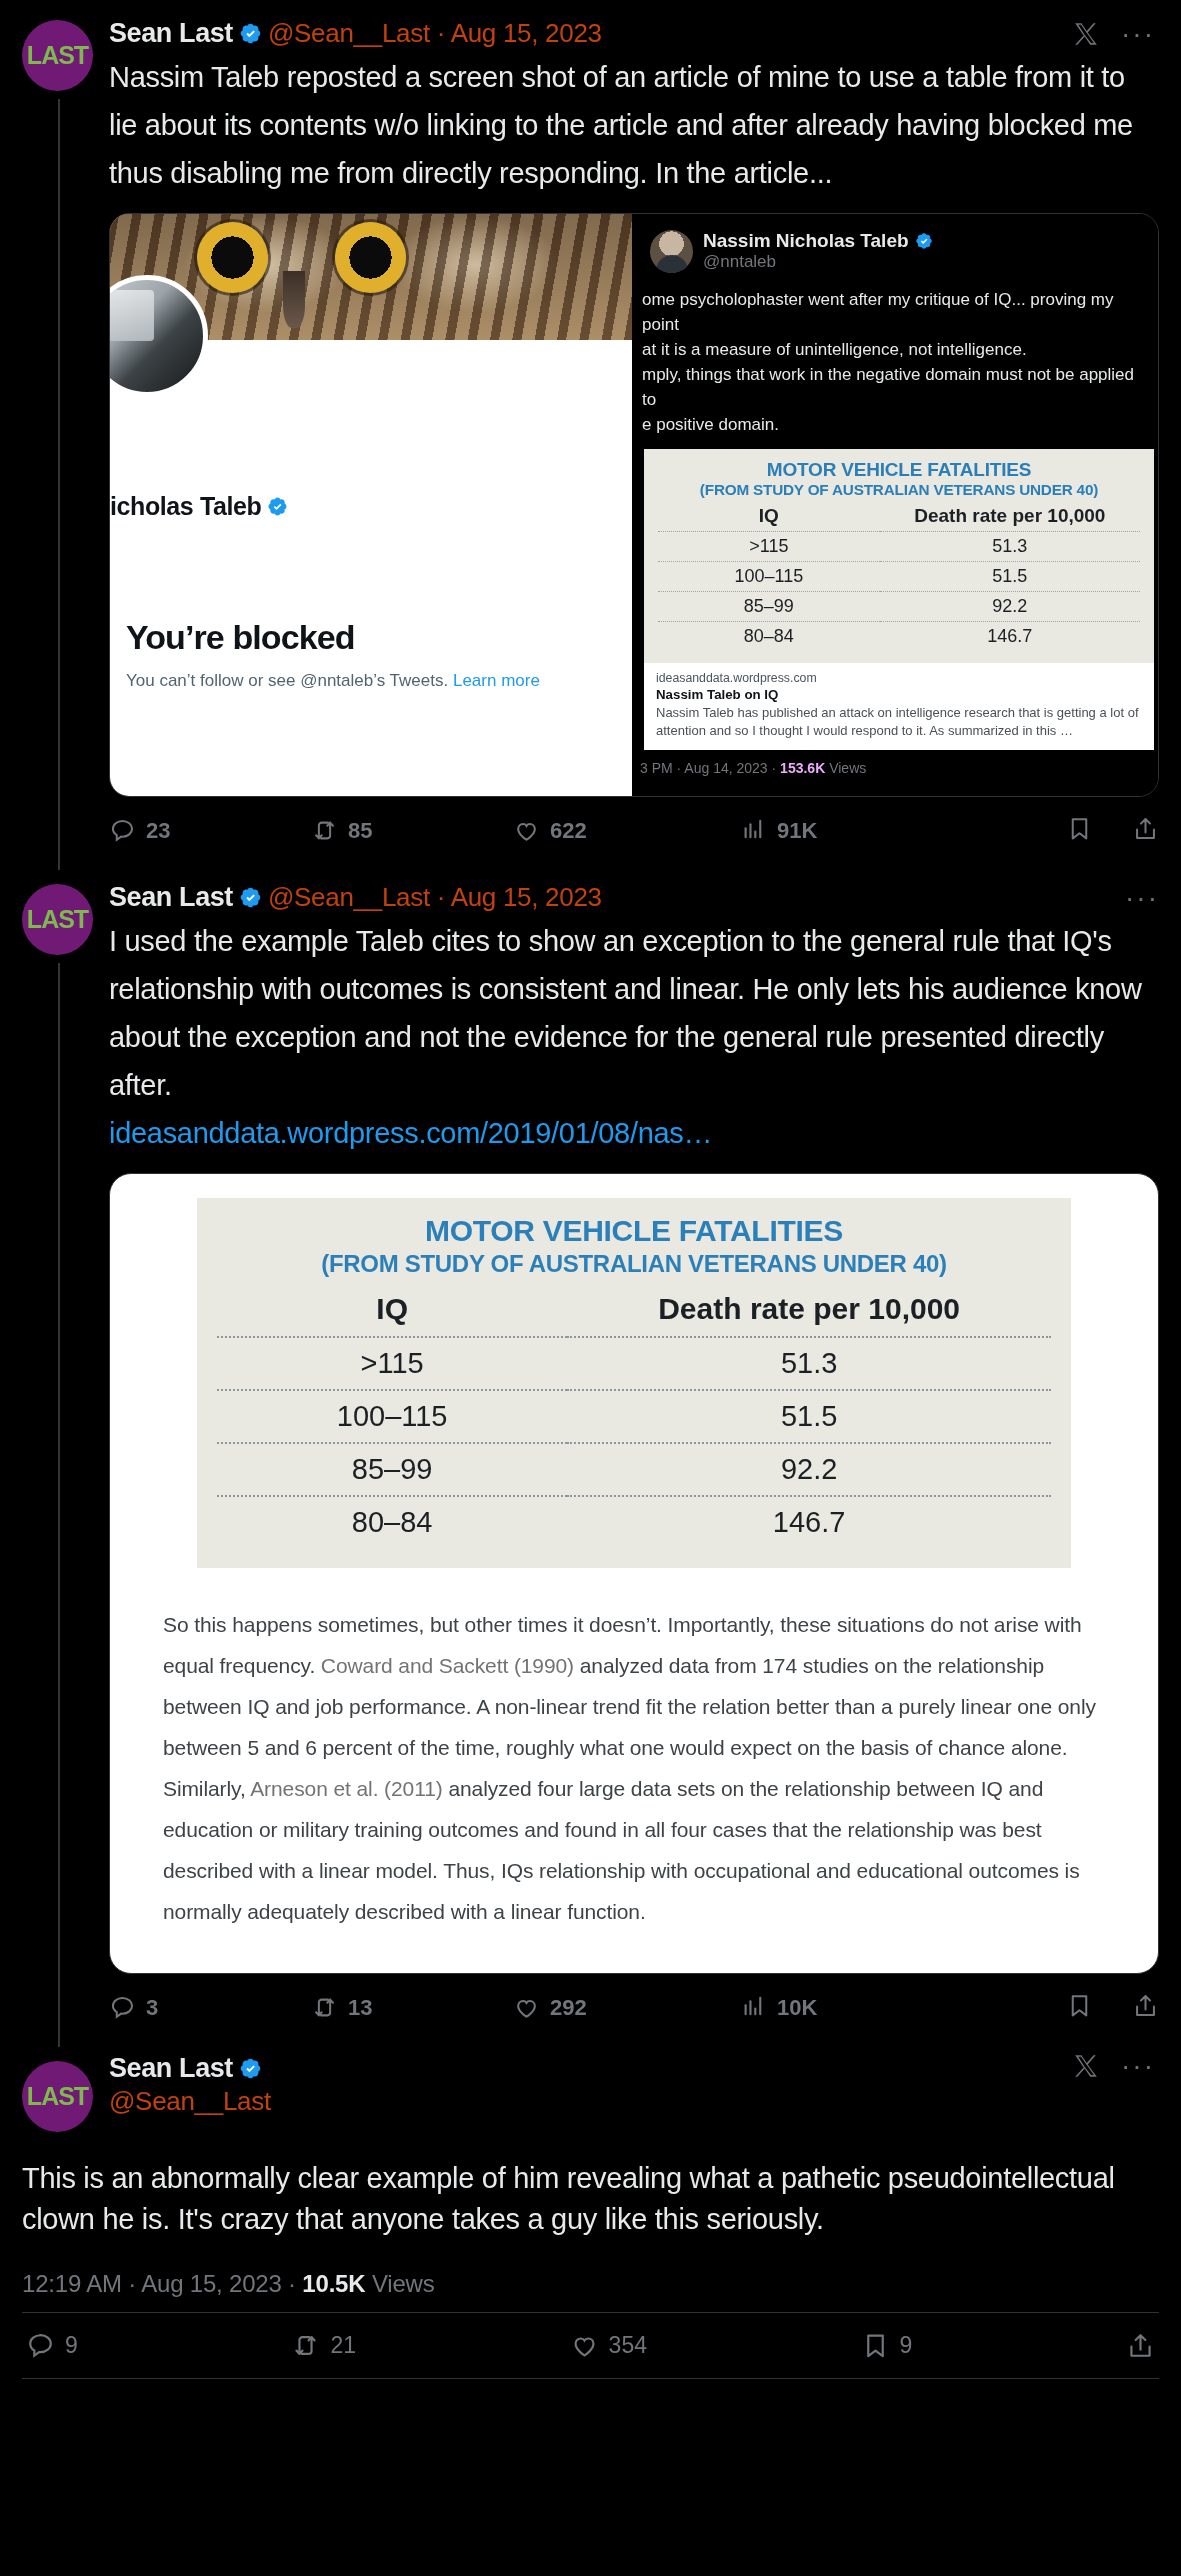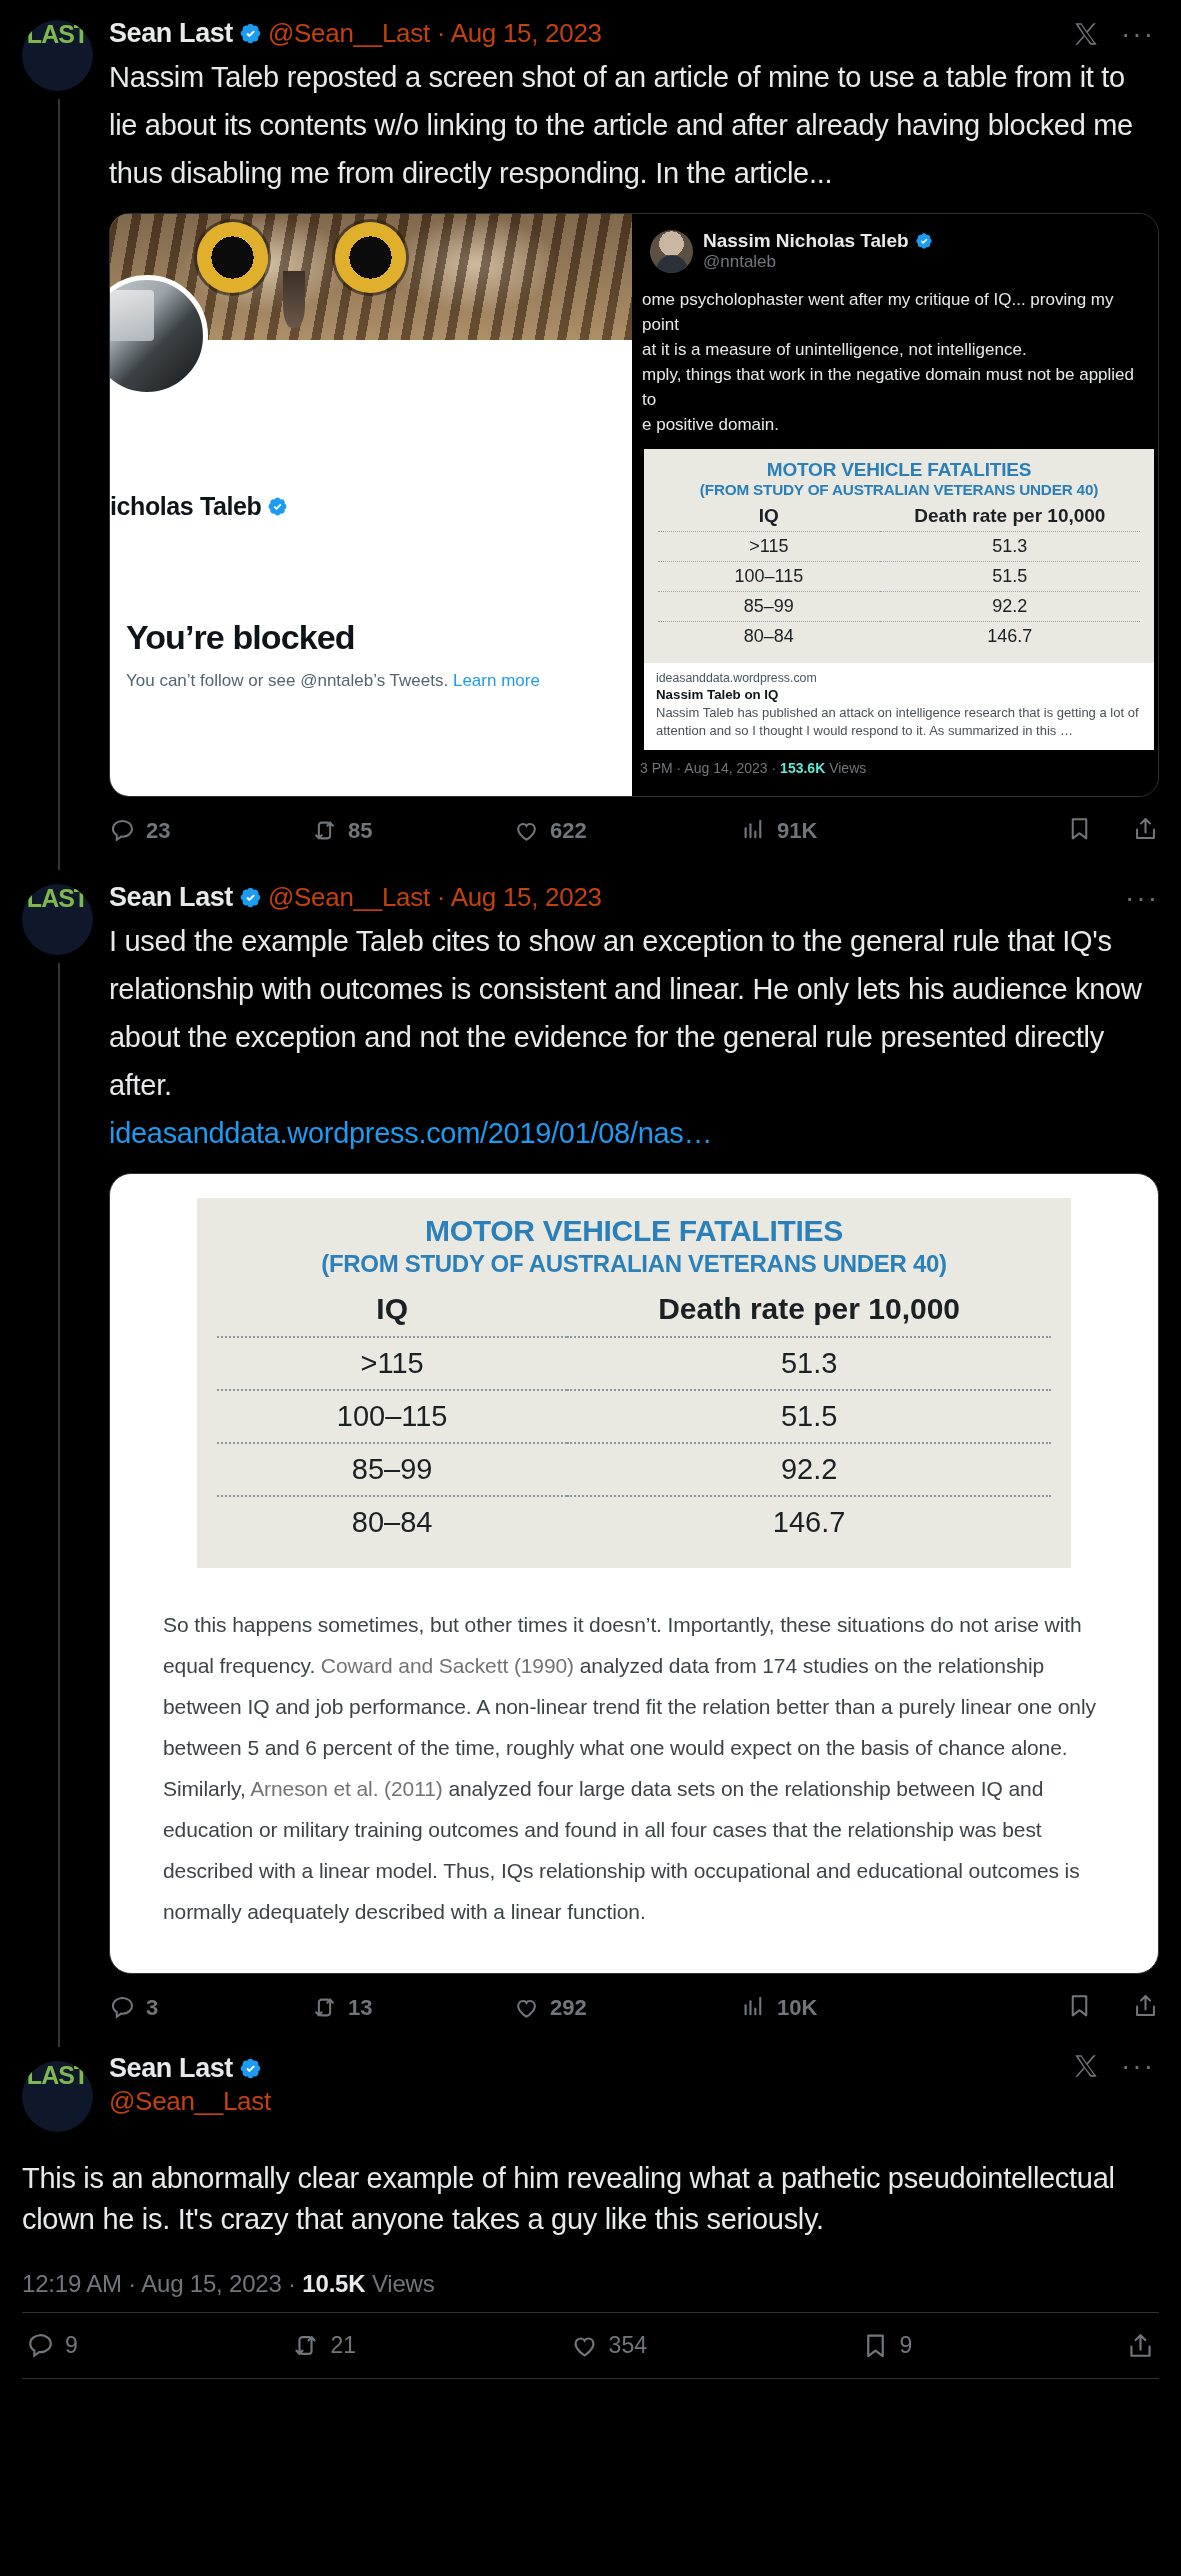--- a/index.html
+++ b/index.html
@@ -9,21 +9,21 @@
     font-family: "Liberation Sans", sans-serif;
     -webkit-font-smoothing: antialiased;
   }
   .page { width: 1181px; min-height: 2576px; background: #000; position: relative; }
 
   
   .tweet { position: relative; display: flex; padding: 12px 22px 0 22px; }
   .gutter { width: 87px; flex: 0 0 87px; position: relative; }
   .avatar {
     width: 71px; height: 71px; border-radius: 50%;
-    background: #0f172a; display: flex; align-items: flex-start; justify-content: center;
+    background: #701a75; display: flex; align-items: center; justify-content: center;
     overflow: hidden; position: relative; margin-top: 8px;
   }
   .avatar-text {
     font-size: 25px; font-weight: 700; color: #7fb84f;
     letter-spacing: -1px; font-family: "Liberation Sans", sans-serif;
     transform: skewX(-6px) scaleY(1.08);
   }
   .thread-line {
     position: absolute; left: 36px; top: 87px; bottom: -6px;
     width: 2px; background: #333639;
@@ -143,21 +143,21 @@
   .fat-tbl td { font-size: 18px; padding: 4px 0; border-top: 1px dotted #9aa3a8; }
   .fat-tbl td.c1 { text-align: center; }
   .fat-tbl td.c2 { text-align: center; }
   .taleb-link {
     background: #fff; margin: 0 -6px; padding: 8px 12px 10px 12px; color: #536471;
   }
   .tl-dom { font-size: 12.3px; color: #4a555f; }
   .tl-ttl { font-size: 13.3px; font-weight: 700; color: #0f1419; margin-top: 2px; }
   .tl-desc { font-size: 13px; line-height: 18px; color: #4b5056; margin-top: 2px; }
   .taleb-foot { color: #71767b; font-size: 14px; padding: 10px 0 0 0; margin-left: -10px; }
-  .taleb-foot b { color: #5eead4; }
+  .taleb-foot b { color: #f0abfc; }
 
   
   .article-card {
     margin-top: 16px; background: #fff; border-radius: 22px; overflow: hidden;
     border: 1px solid #2f3336;
   }
   .art-table-zone { background: #e9e8e1; margin: 24px 87px 0 87px; padding: 16px 20px 20px 20px; }
   .art-title { color: #2c80b9; font-weight: 800; text-align: center; letter-spacing: -0.3px; }
   .art-t1 { font-size: 30px; }
   .art-t2 { font-size: 24px; margin-top: 2px; }

